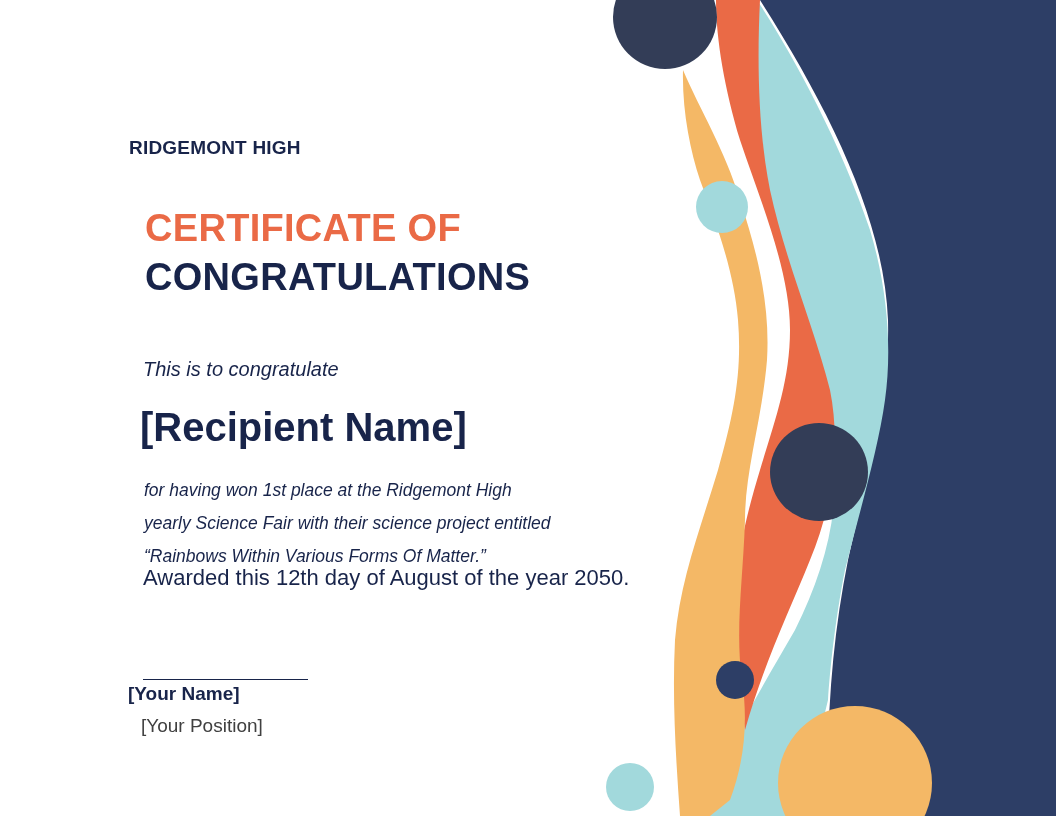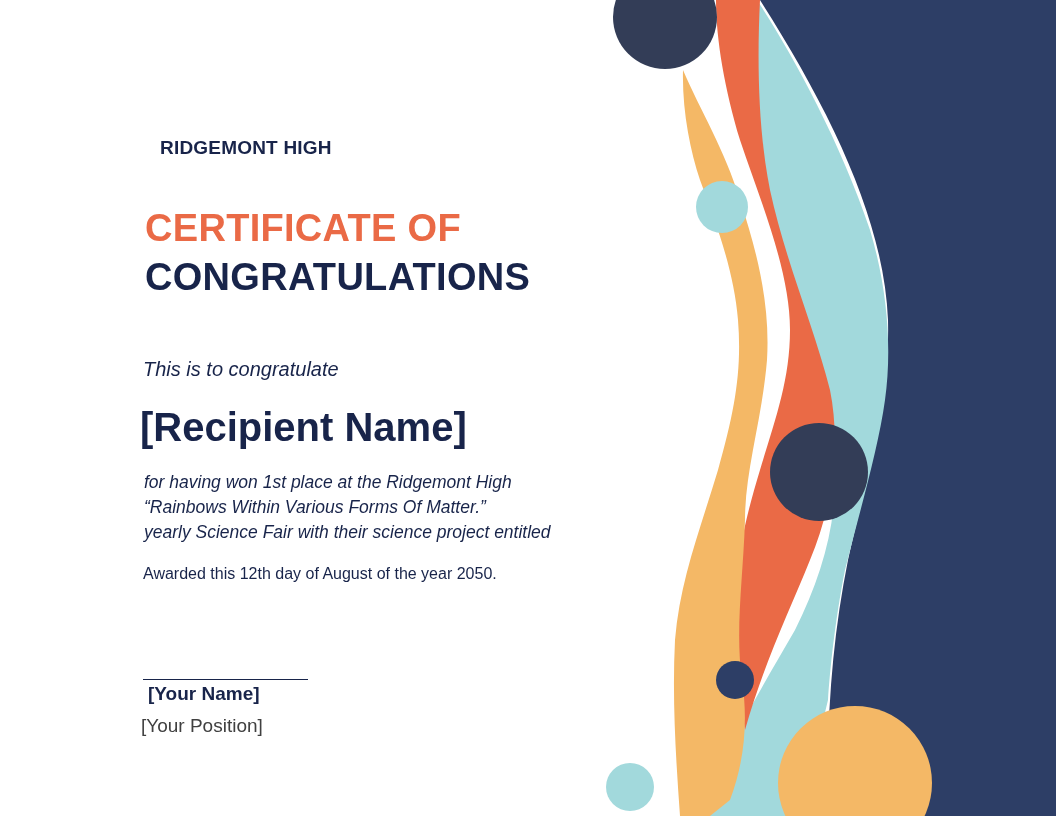--- a/index.html
+++ b/index.html
@@ -4,21 +4,21 @@
   <style>
     html, body { margin: 0; padding: 0; }
     body {
       width: 1056px; height: 816px; overflow: hidden;
       background: #ffffff; position: relative;
       font-family: "Liberation Sans", "DejaVu Sans", sans-serif;
       color: #18244a;
     }
     .deco { position: absolute; left: 0; top: 0; width: 1056px; height: 816px; }
     .school {
-      position: absolute; left: 160px; top: 137px;
+      position: absolute; left: 129px; top: 137px;
       font-size: 19px; font-weight: bold; letter-spacing: 0.2px; color: #18244a;
     }
     .title1 {
       position: absolute; left: 145px; top: 207px;
       font-size: 38px; font-weight: bold; color: #ea6a46; letter-spacing: 0.3px;
     }
     .title2 {
       position: absolute; left: 145px; top: 256px;
       font-size: 38px; font-weight: bold; color: #18244a; letter-spacing: 0.3px;
     }
@@ -27,31 +27,31 @@
       font-size: 20px; font-style: italic; color: #18244a;
     }
     .recipient {
       position: absolute; left: 140px; top: 405px;
       font-size: 40px; font-weight: bold; color: #18244a;
     }
     .desc {
       position: absolute; left: 144px; top: 470px; width: 450px;
       font-size: 17.5px; font-style: italic; line-height: 25px; color: #18244a;
     }
-    .desc span { display: block; white-space: nowrap; }
+    .desc span { display: block; white-space: nowrap; margin-top: 8px; }
     .awarded {
       position: absolute; left: 143px; top: 565px;
-      font-size: 16px; color: #18244a; white-space: nowrap;
+      font-size: 22px; color: #18244a; white-space: nowrap;
     }
     .sigline {
       position: absolute; left: 143px; top: 679px; width: 165px; height: 0;
       border-top: 1.5px solid #18244a;
     }
     .signame {
-      position: absolute; left: 148px; top: 683px;
+      position: absolute; left: 128px; top: 683px;
       font-size: 19px; font-weight: bold; color: #18244a;
     }
     .sigpos {
       position: absolute; left: 141px; top: 715px;
       font-size: 19px; color: #404040;
     }
   </style>
 </head>
 <body>
 
@@ -73,19 +73,19 @@
   <circle cx="630" cy="787" r="24" fill="#a2d9dc"></circle>
 </svg>
 
 <div class="school">RIDGEMONT HIGH</div>
 <div class="title1">CERTIFICATE OF</div>
 <div class="title2">CONGRATULATIONS</div>
 <div class="intro">This is to congratulate</div>
 <div class="recipient">[Recipient Name]</div>
 <div class="desc">
   <span>for having won 1st place at the Ridgemont High</span>
+  <span>yearly Science Fair with their science project entitled</span>
   <span>“Rainbows Within Various Forms Of Matter.”</span>
-  <span>yearly Science Fair with their science project entitled</span>
 </div>
 <div class="awarded">Awarded this 12th day of August of the year 2050.</div>
 <div class="sigline"></div>
 <div class="signame">[Your Name]</div>
 <div class="sigpos">[Your Position]</div>
 
 </body></html>

